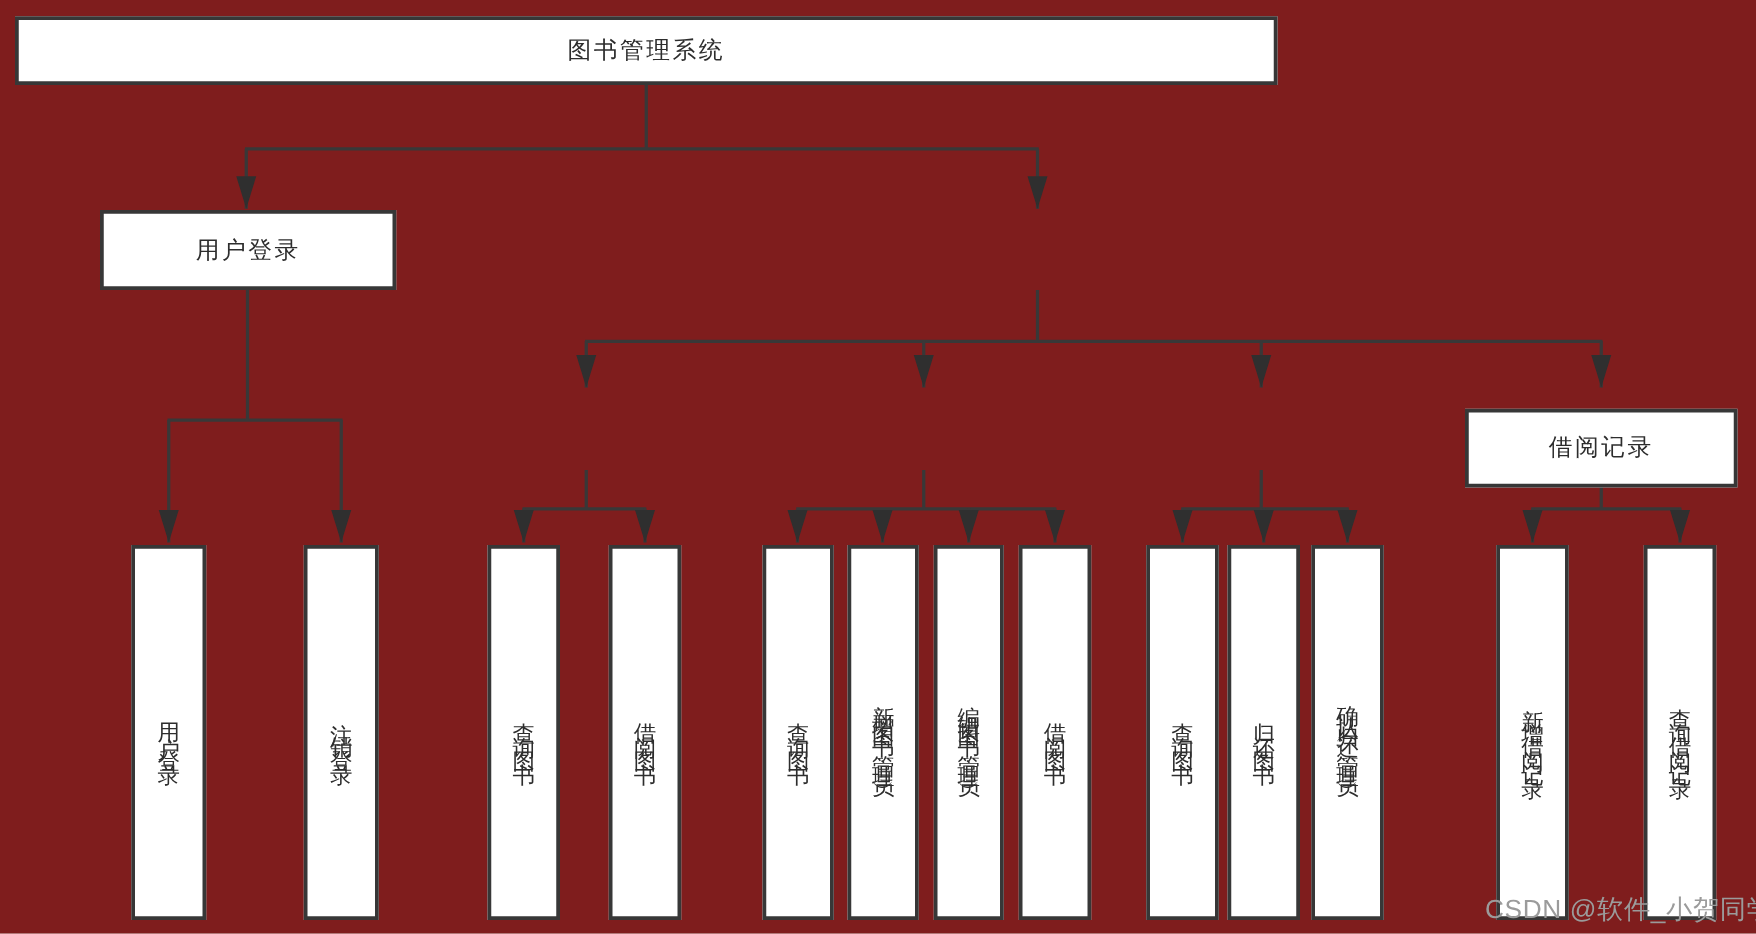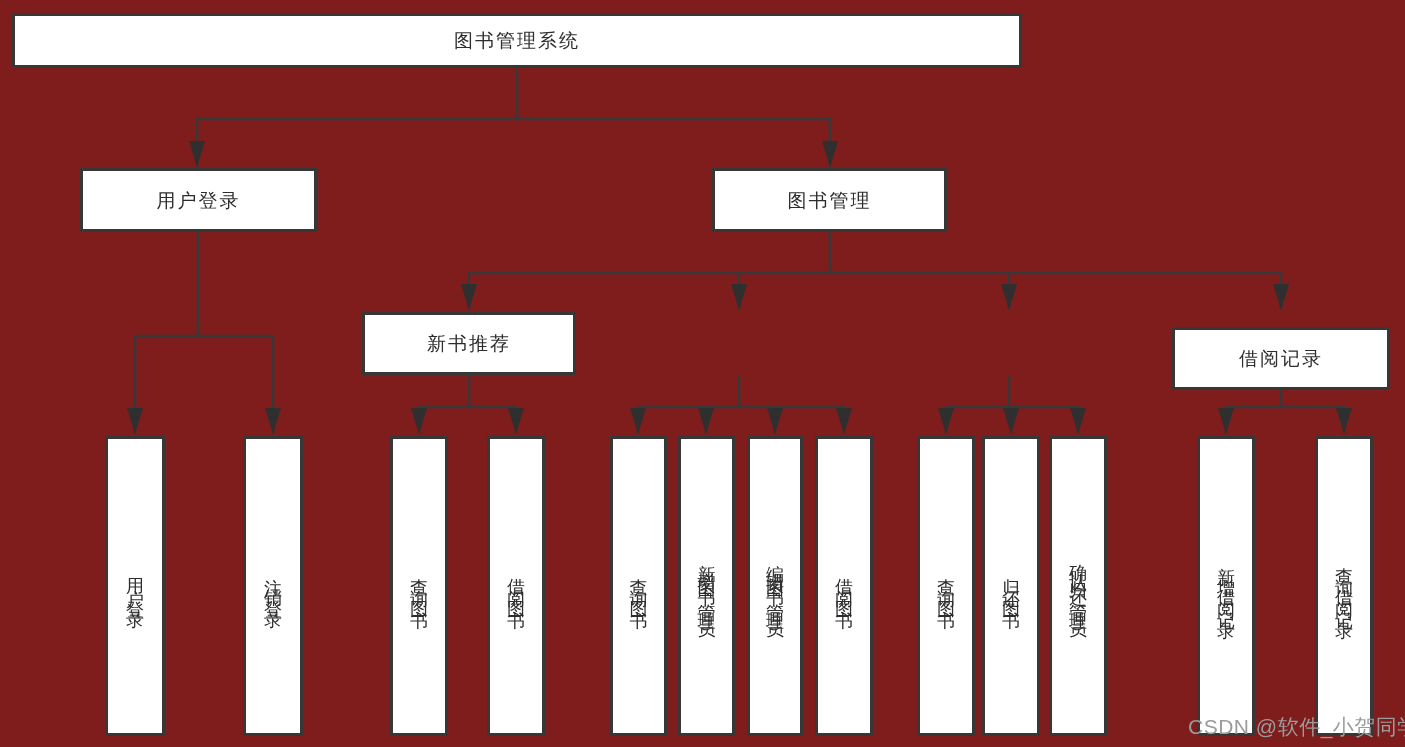--- a/index.html
+++ b/index.html
@@ -79,27 +79,21 @@
     </g>
   </svg>
 
   <div class="box" style="left:12px;top:13px;width:1010px;height:55px">
     <span class="lbl">图书管理系统</span>
   </div>
 
   <div class="box" style="left:80px;top:168px;width:237px;height:64px">
     <span class="lbl">用户登录</span>
   </div>
-  <div class="box" style="left:712px;top:168px;width:235px;height:64px">
-    <span class="lbl">图书管理</span>
-  </div>
 
-  <div class="box" style="left:362px;top:312px;width:214px;height:63px">
-    <span class="lbl">新书推荐</span>
-  </div>
   <div class="box" style="left:1172px;top:327px;width:218px;height:63px">
     <span class="lbl">借阅记录</span>
   </div>
 
   <div class="box leaf" style="left:105px;top:436px;width:60px;height:300px">
     <span class="lbl">用户登录</span>
   </div>
   <div class="box leaf" style="left:243px;top:436px;width:60px;height:300px">
     <span class="lbl">注销登录</span>
   </div>

